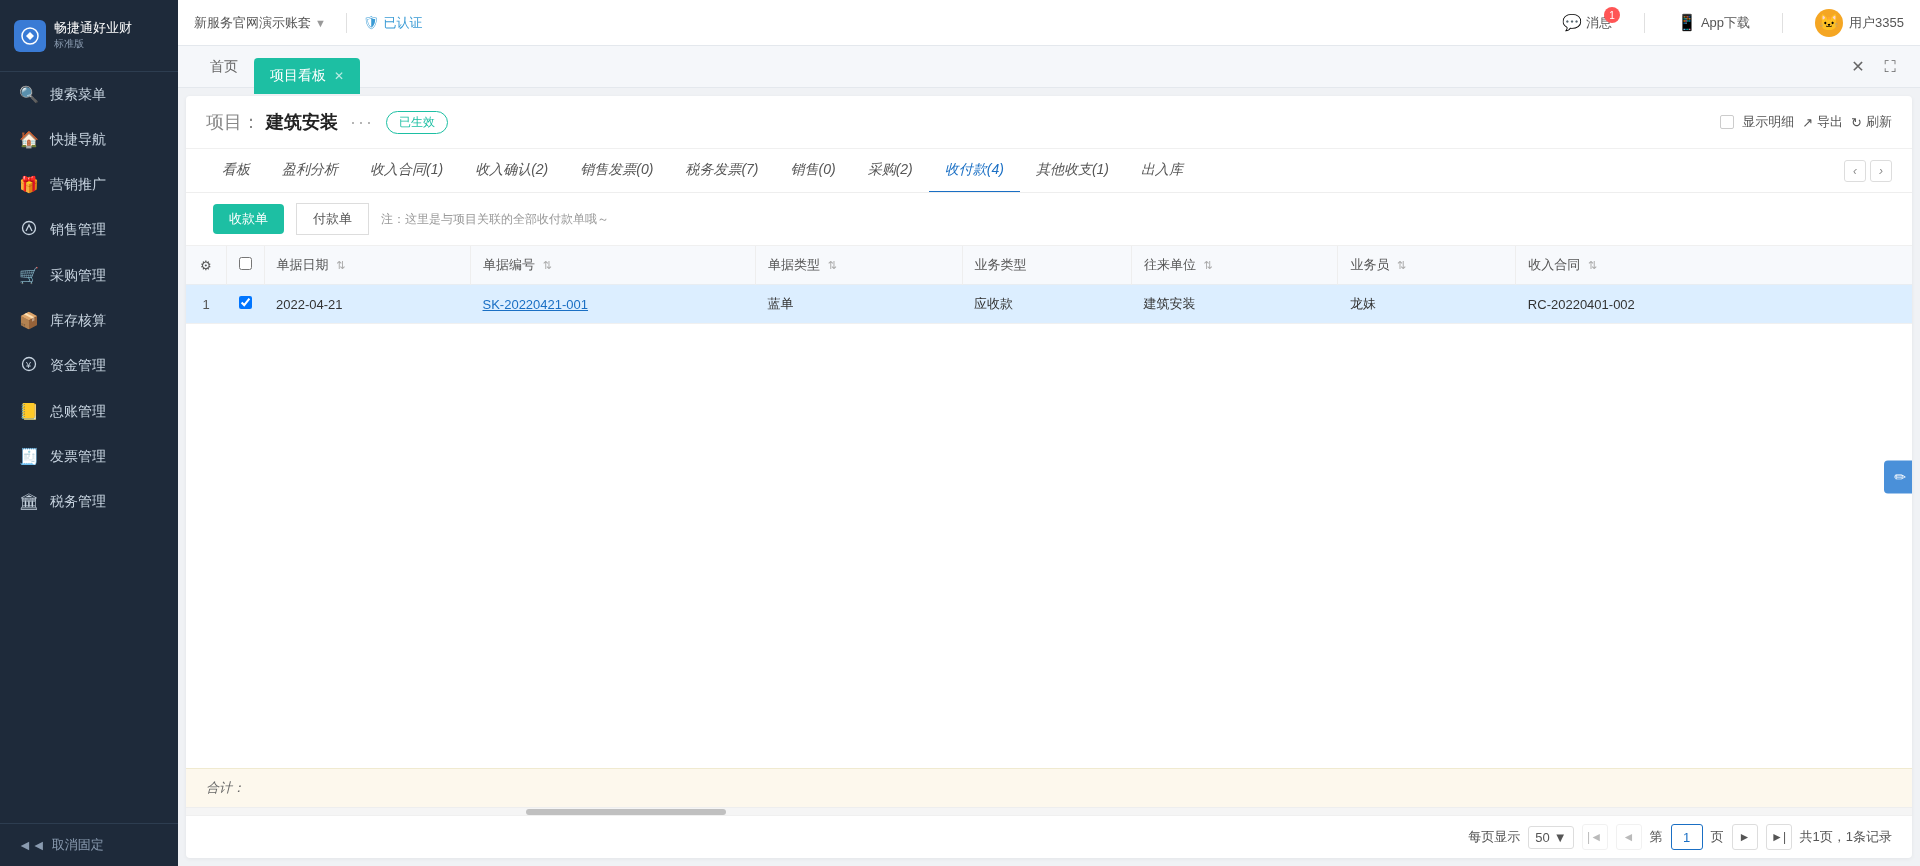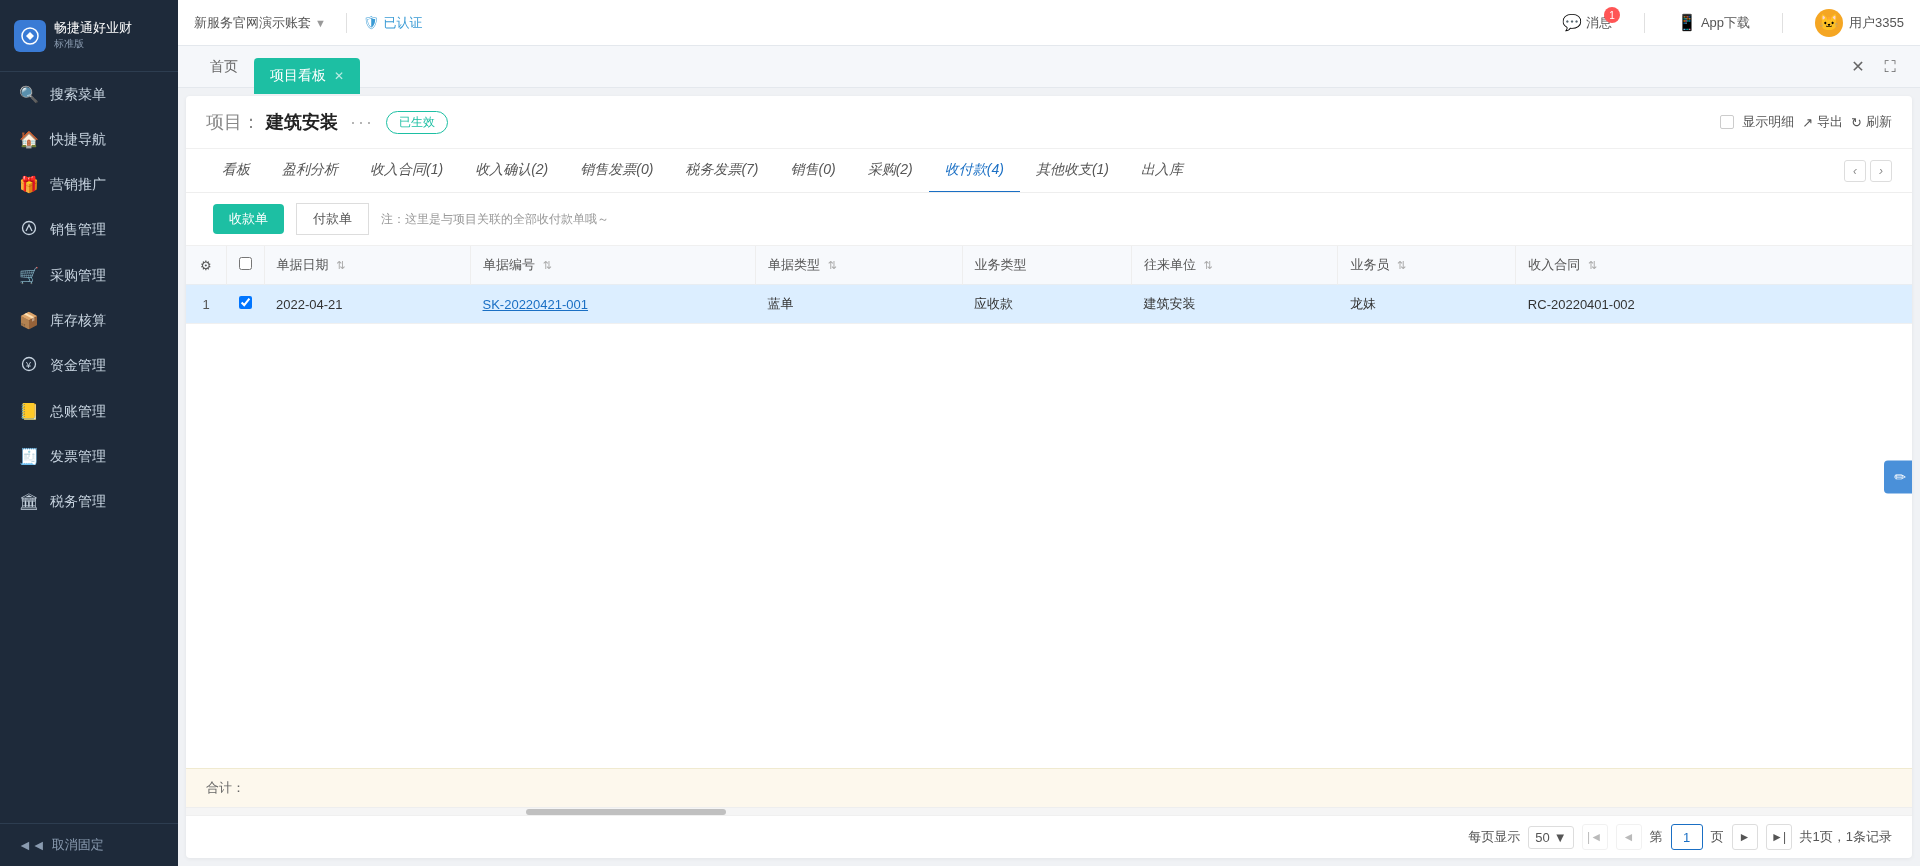--- a/index.html
+++ b/index.html
@@ -398,20 +398,21 @@
     
     .total-row {
       display: flex;
       align-items: center;
       padding: 10px 20px;
       background: #fdf8ed;
       border-top: 1px solid #f0ead0;
       flex-shrink: 0;
       font-size: 13px;
       color: #666;
+      font-style: italic;
     }
 
     
     .scrollbar-row {
       height: 8px;
       background: #f5f5f5;
       border-top: 1px solid #eee;
       flex-shrink: 0;
       position: relative;
       overflow: hidden;

